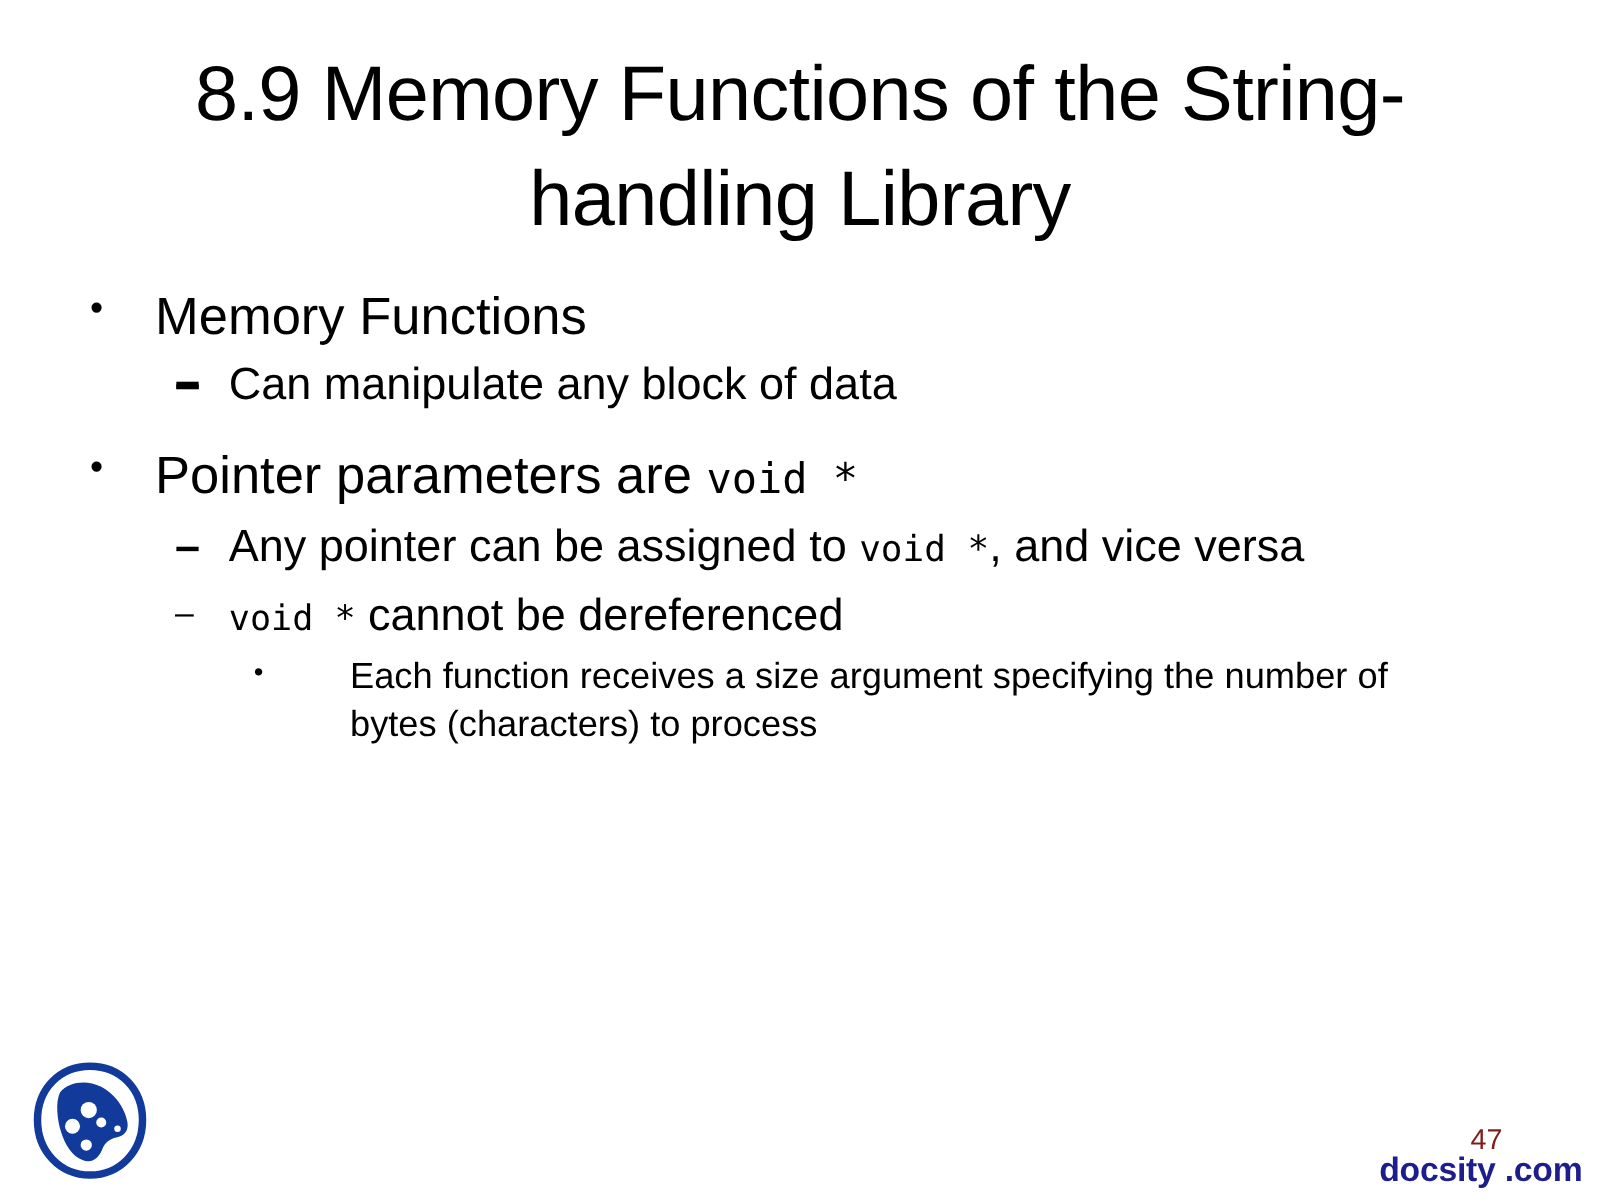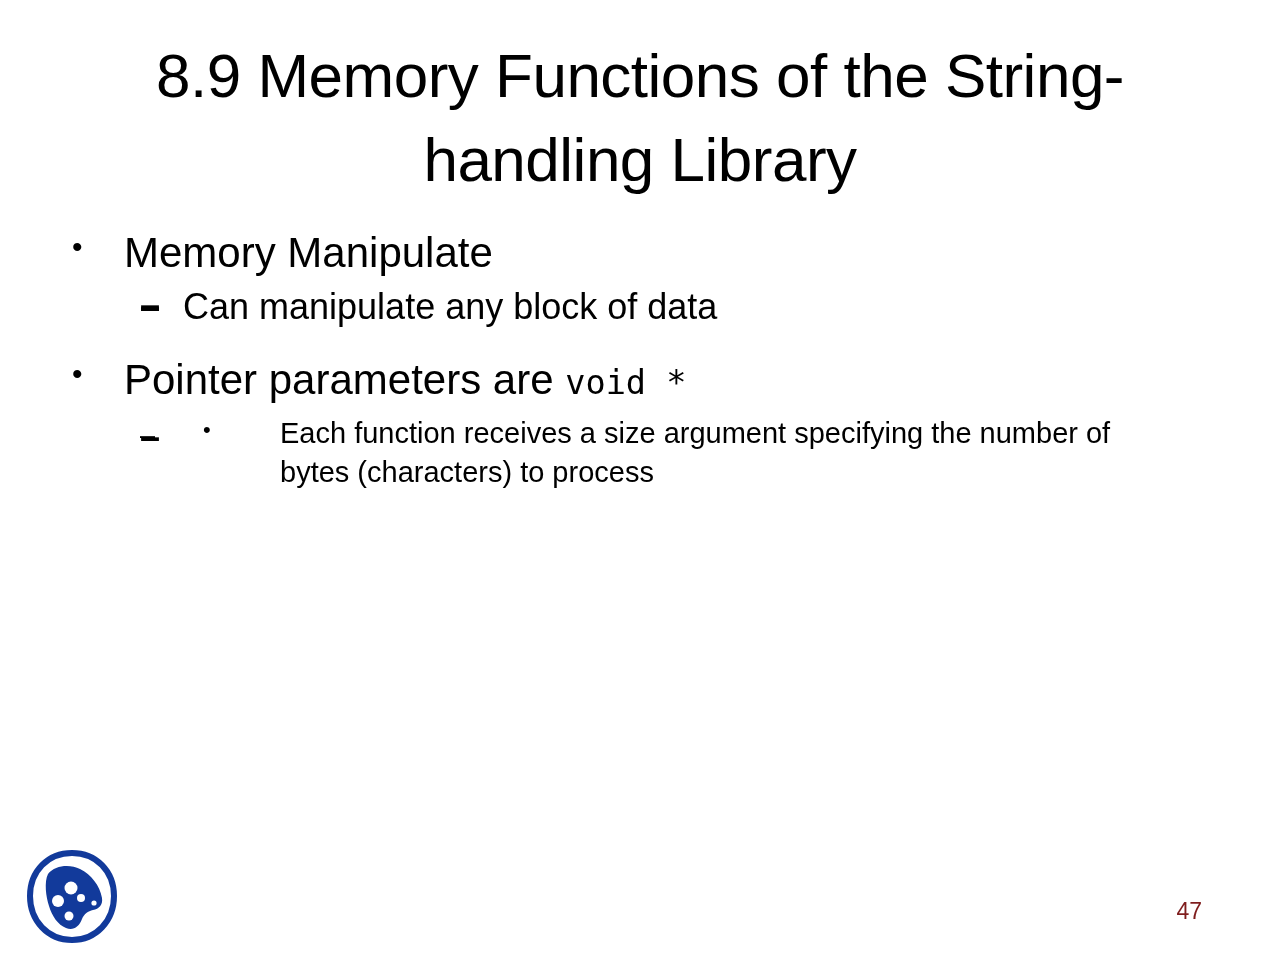--- a/index.html
+++ b/index.html
@@ -155,21 +155,21 @@
 <body>
 
 <div class="slide">
 
   <div class="title">8.9 Memory Functions of the String-handling Library</div>
 
   <div class="body">
 
     <div class="li lvl1">
       <span class="bullet">•</span>
-      <span class="txt">Memory Manipulate</span>
+      <span class="txt">Memory Functions</span>
     </div>
 
     <div class="li lvl2">
       <span class="bullet">–</span>
     </div>
 
     <div class="li lvl2">
       <span class="bullet">–</span>
     </div>
 
@@ -178,24 +178,26 @@
       <span class="txt">Can manipulate any block of data</span>
     </div>
 
     <div class="li lvl1" style="margin-top:22px;">
       <span class="bullet">•</span>
       <span class="txt"><span>Pointer parameters are </span><code>void *</code></span>
     </div>
 
     <div class="li lvl2" style="margin-top:8px;">
       <span class="bullet">–</span>
+      <span class="txt"><span>Any pointer can be assigned to </span><code>void *</code><span>, and vice versa</span></span>
     </div>
 
     <div class="li lvl2 code-lead" style="margin-top:8px;">
       <span class="bullet">–</span>
+      <span class="txt"><code>void *</code><span> cannot be dereferenced</span></span>
     </div>
 
     <div class="li lvl3">
       <span class="bullet">•</span>
       <span class="txt" style="max-width:845px;margin-left:43px;">Each function receives a size argument specifying the number of bytes (characters) to process</span>
     </div>
 
   </div>
 
   <div class="logo">
@@ -210,14 +212,15 @@
       <circle cx="47" cy="40" r="6.5" fill="#ffffff"></circle>
       <circle cx="34" cy="53" r="6" fill="#ffffff"></circle>
       <circle cx="57" cy="50" r="4" fill="#ffffff"></circle>
       <circle cx="45" cy="68" r="4.5" fill="#ffffff"></circle>
       <circle cx="70" cy="55" r="2.6" fill="#ffffff"></circle>
     </svg>
   </div>
 
   <div class="page-number">47</div>
 
+  <div class="brand">docsity .com</div>
 
 </div>
 
 </body></html>

